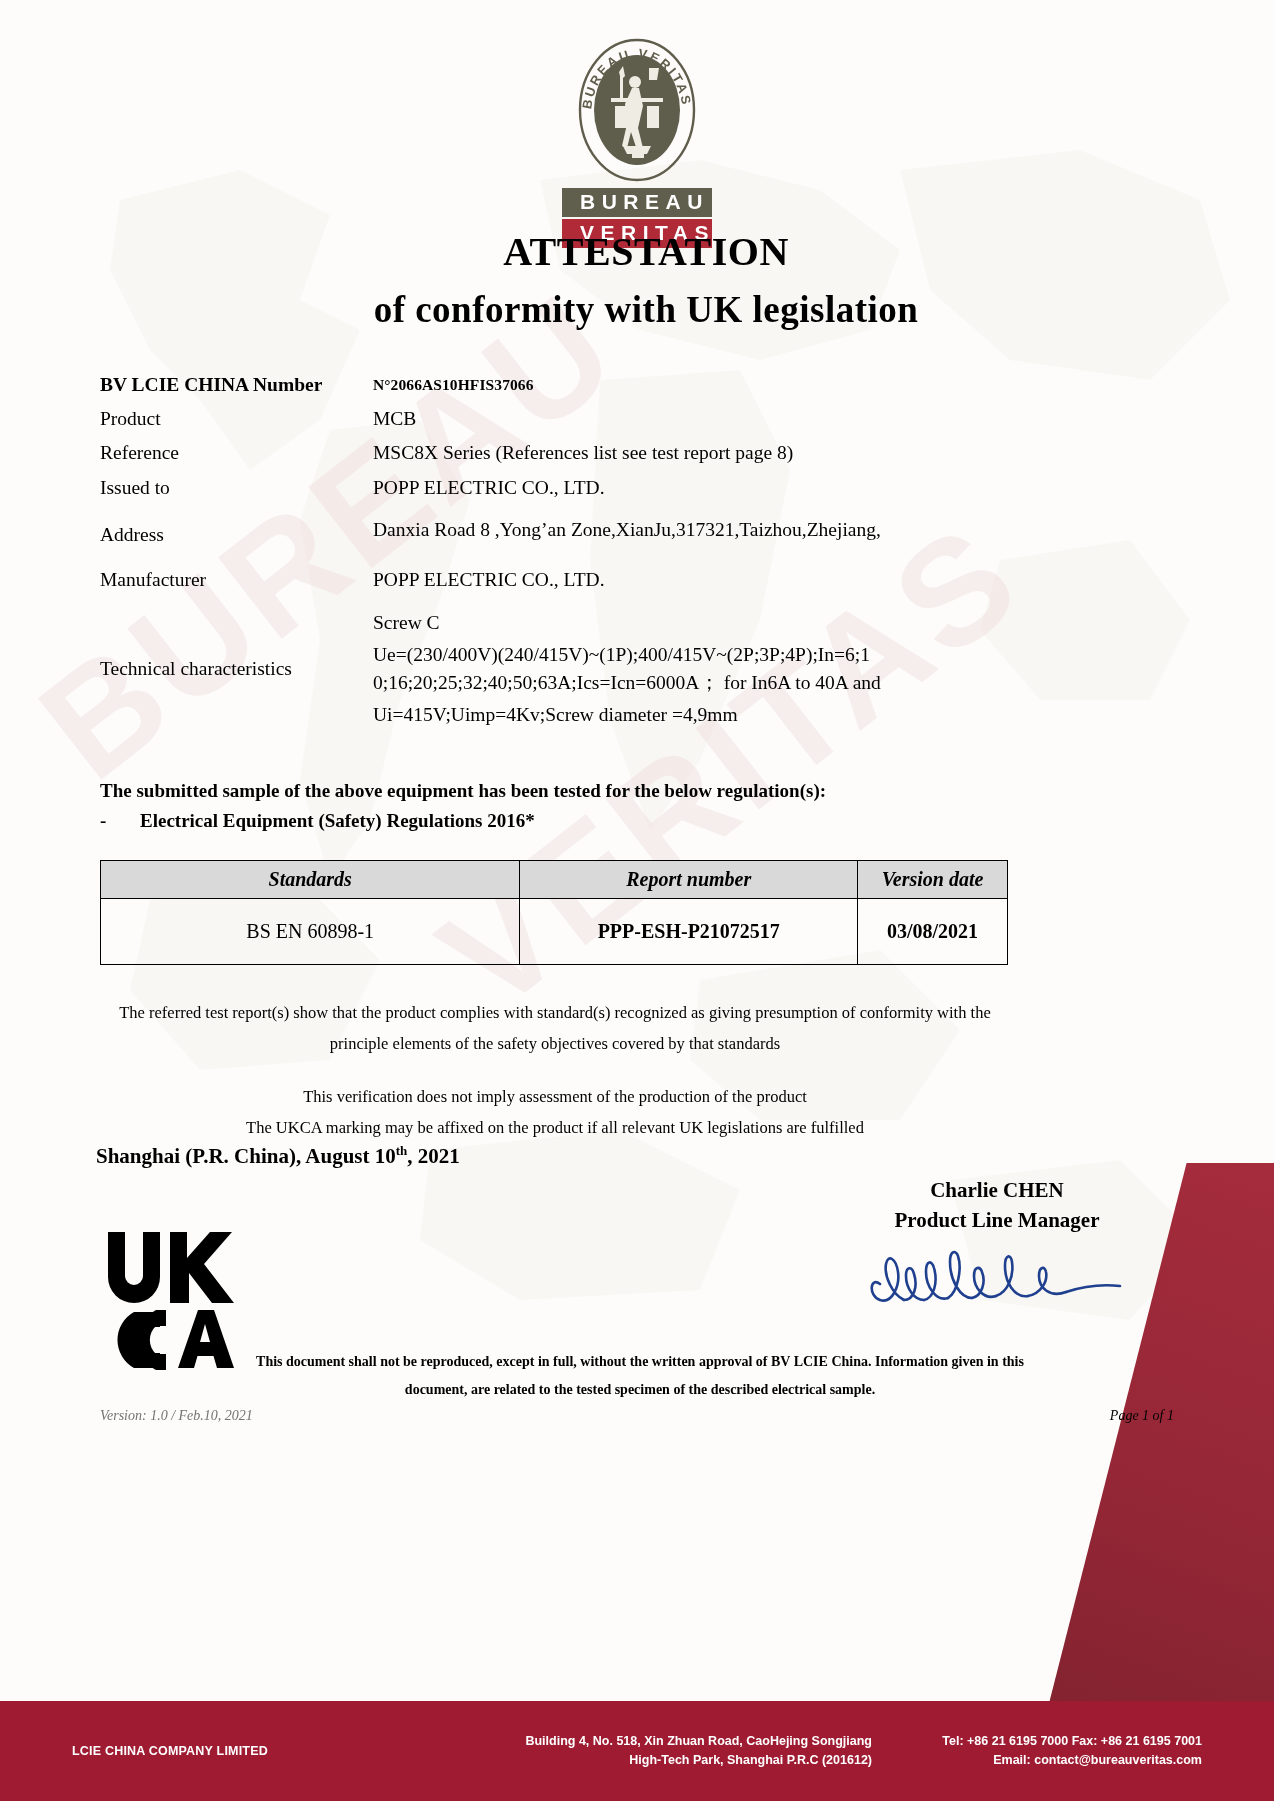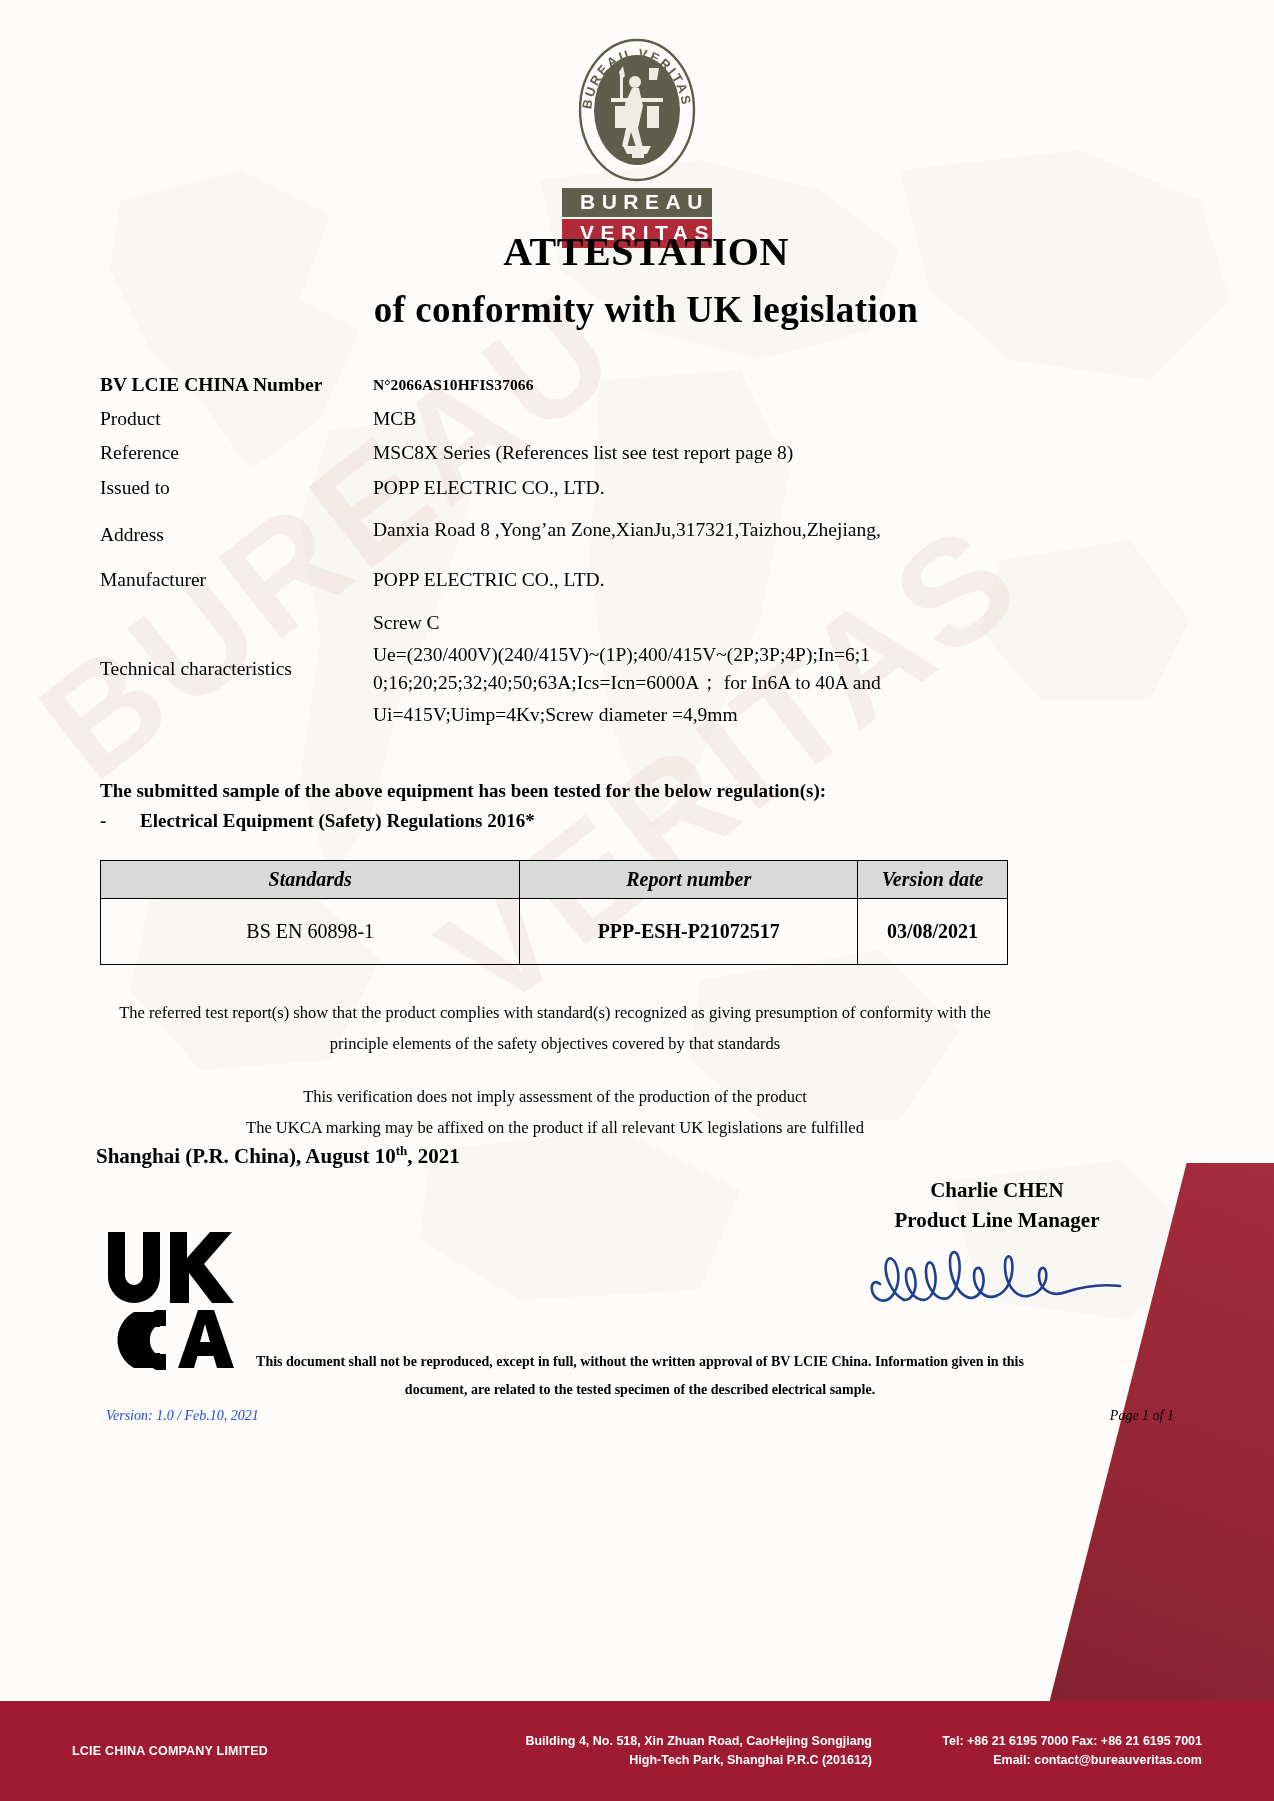--- a/index.html
+++ b/index.html
@@ -252,22 +252,21 @@
     color: #000;
     line-height: 2.0;
   }
 
   .ver-left {
     position: absolute;
     left: 100px;
     top: 1408px;
     font-size: 14px;
     font-style: italic;
-    color: #1d4ed8;
-    margin-left: 6px;
+    color: #737373;
   }
   .ver-right {
     position: absolute;
     right: 100px;
     top: 1408px;
     font-size: 14px;
     font-style: italic;
     color: #000;
   }
 

